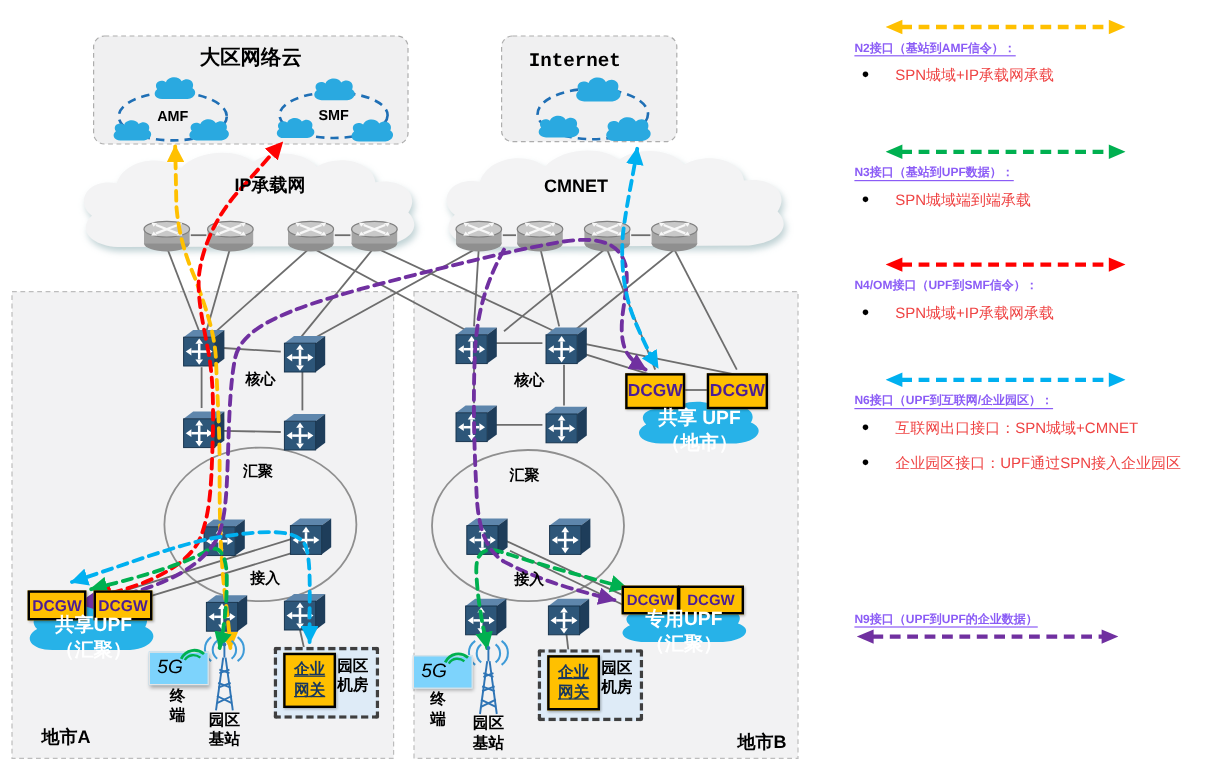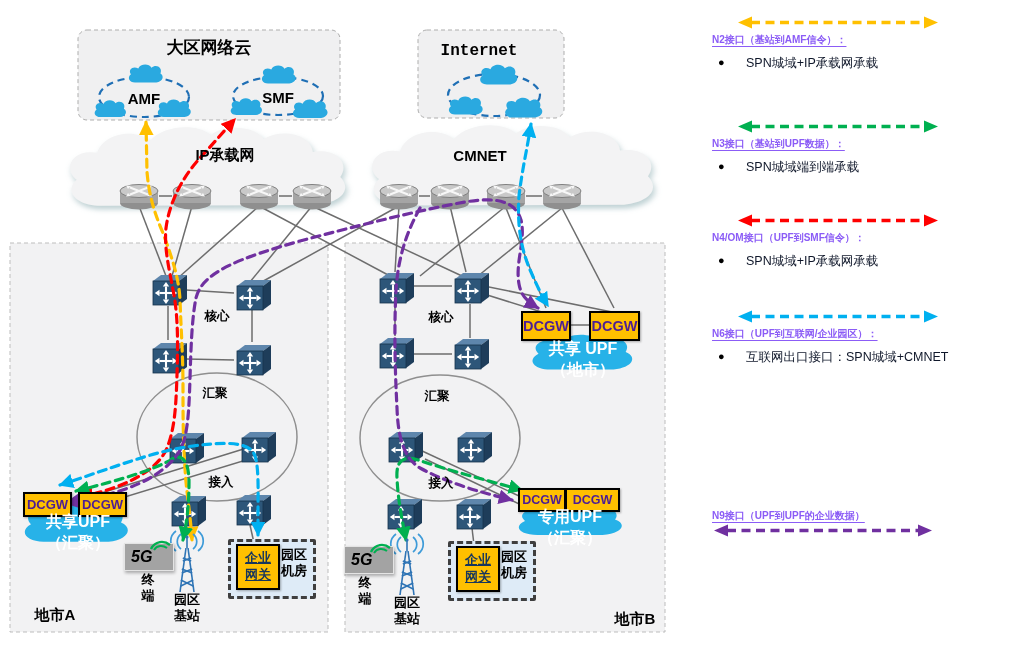--- a/index.html
+++ b/index.html
@@ -6,52 +6,52 @@
   #stage{position:relative;width:1019px;height:648px;overflow:hidden;background:#fff;
          font-family:"Liberation Sans","DejaVu Sans",sans-serif;}
   #art{position:absolute;left:0;top:0;}
 
   
   .lbl{position:absolute;font-weight:700;color:#000;white-space:pre-line;
        text-align:center;line-height:1.22;font-size:13px;}
   .lbl.big{font-size:17px;}
   .lbl.mono{font-family:"Liberation Mono","DejaVu Sans Mono",monospace;font-size:16px;}
   .lbl.net{font-size:15px;}
-  .lbl.tiny{font-size:15px;}
+  .lbl.tiny{font-size:12px;}
   .lbl.layer{font-size:12.5px;font-weight:600;}
   .lbl.city{font-size:15px;text-align:center;}
   .lbl.white{color:#fff;font-size:16px;line-height:1.3;}
 
   
   .dcgw{position:absolute;border:2px solid #000;display:flex;align-items:center;
         justify-content:center;font-weight:700;color:#4c1d95;
         box-shadow:1px 1px 2px rgba(0,0,0,.3);}
   .dcgw.sm{font-size:12.5px;}
   .dcgw.md{font-size:13px;}
   .dcgw.lg{font-size:14.5px;}
   .room{position:absolute;background:#DEEBF7;border:3px dashed #3f3f3f;border-radius:2px;}
   .gateway{position:absolute;border:2px solid #000;display:flex;align-items:center;
            justify-content:center;font-weight:700;font-size:13px;color:#17365D;
            text-decoration:underline;white-space:pre-line;text-align:center;line-height:1.3;
            box-shadow:1px 1px 2px rgba(0,0,0,.3);}
-  .fiveg{position:absolute;width:42px;height:26px;background:#a3a3a3;border:1px solid #e4e4e4;
-         box-shadow:1px 2px 3px rgba(0,0,0,.3);font-weight:700;font-style:italic;
+  .fiveg{position:absolute;width:42px;height:26px;background:#7dd3fc;border:1px solid #e4e4e4;
+         box-shadow:1px 2px 3px rgba(0,0,0,.3);font-weight:400;font-style:italic;
          font-size:16px;line-height:26px;padding-left:6px;color:#000;overflow:visible;}
   .fiveg svg{position:absolute;right:1px;top:-7px;overflow:visible;}
 
   
   #legend{position:absolute;left:712px;top:0;width:305px;}
   .leg{position:absolute;left:0;width:305px;}
   .leg-arrow{margin-left:26px;height:13px;}
   .leg-arrow svg{display:block;}
   .leg-arrow line{stroke:currentColor;stroke-width:3.6;stroke-dasharray:9 5.5;}
   .leg-arrow polygon{fill:currentColor;}
   .leg-title{margin-top:4px;font-size:10px;font-weight:700;color:#8b5cf6;}
   .leg-title.u{text-decoration:underline;text-underline-offset:3px;}
-  .leg-list{list-style:none;margin:7px 0 0 0;padding:0;font-size:12.5px;color:#0f172a;}
+  .leg-list{list-style:none;margin:7px 0 0 0;padding:0;font-size:12.5px;color:#ef4444;}
   .leg-list li{position:relative;padding:0 0 0 34px;margin:0 0 10px 0;line-height:1.55;}
   .leg-list li::before{content:"\25CF";position:absolute;left:6px;top:0;font-size:11px;color:#000;}
   .leg-list.gray li::before{color:#595959;}
 </style>
 </head>
 <body>
 
 <div id="stage">
 
 <svg id="art" width="1019" height="648" viewBox="0 0 1019 648">
@@ -376,20 +376,21 @@
     <div class="leg-arrow" style="color: rgb(0, 176, 240);">
       <svg width="200" height="13">
             <line x1="13" y1="6.5" x2="187" y2="6.5"></line>
             <polygon points="0,6.5 14,0.5 14,12.5"></polygon>
             <polygon points="200,6.5 186,0.5 186,12.5"></polygon>
           </svg>
     </div>
     <div class="leg-title u">N6接口（UPF到互联网/企业园区）：</div>
     <ul class="leg-list">
       <li>互联网出口接口：SPN城域+CMNET</li>
+      <li>企业园区接口：UPF通过SPN接入企业园区</li>
     </ul>
   </div>
 
   <div class="leg" style="top:492px;">
     <div class="leg-title u" style="margin-top:17px;">N9接口（UPF到UPF的企业数据）</div>
     <div class="leg-arrow" style="margin: 1px 0px 0px 2px; color: rgb(112, 48, 160);">
       <svg width="218" height="13">
             <line x1="13" y1="6.5" x2="205" y2="6.5"></line>
             <polygon points="0,6.5 14,0.5 14,12.5"></polygon>
             <polygon points="218,6.5 204,0.5 204,12.5"></polygon>

